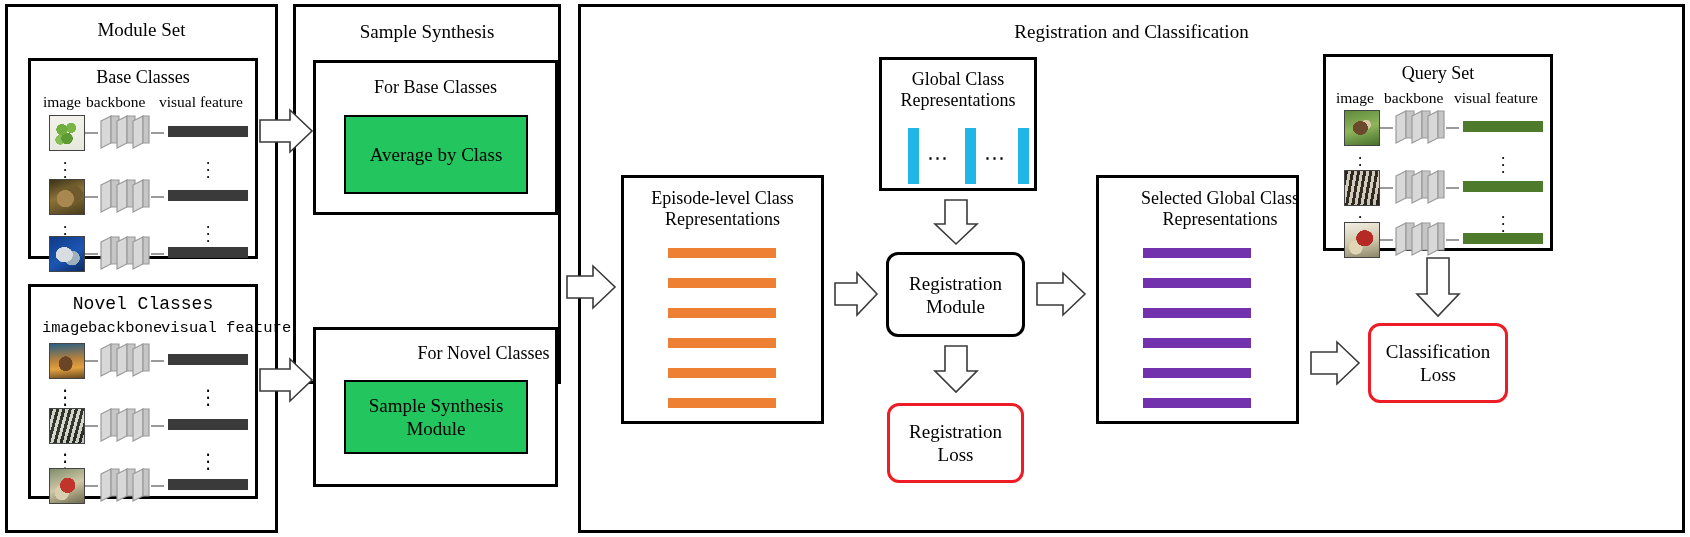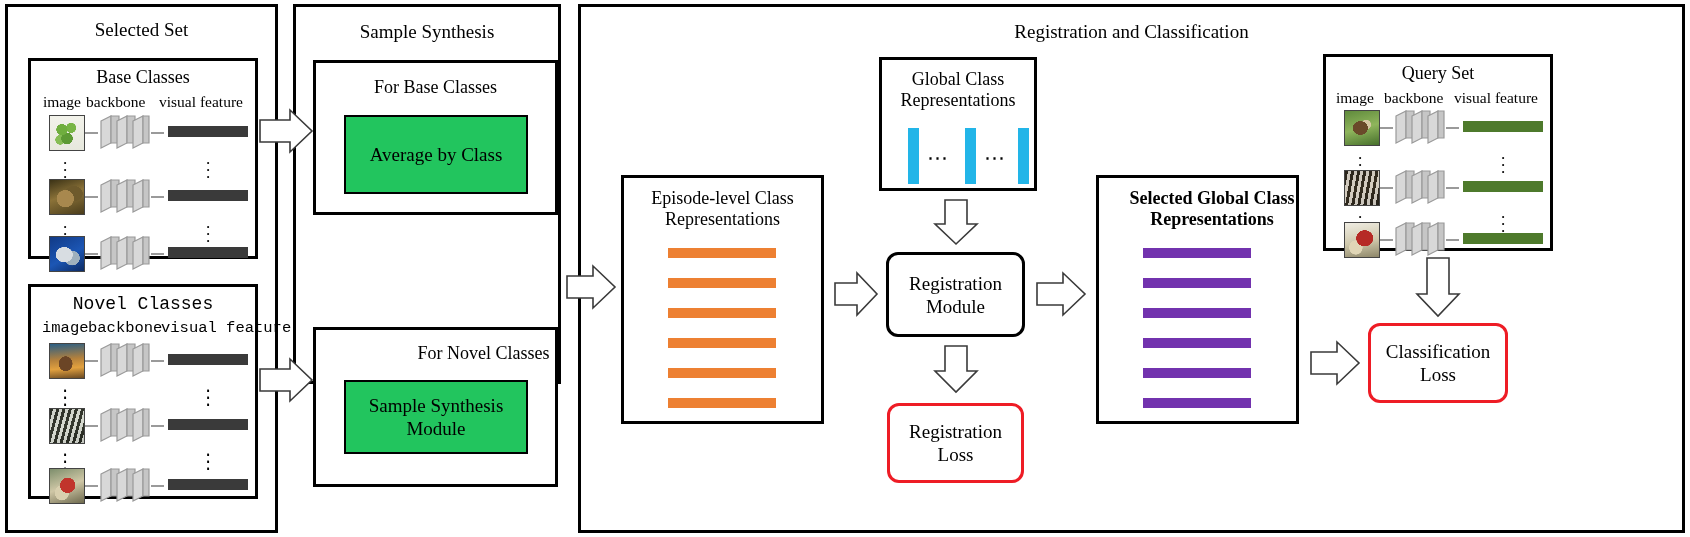--- a/index.html
+++ b/index.html
@@ -180,21 +180,21 @@
   
   .arrow { position: absolute; }
   .arrow svg { display: block; overflow: visible; }
 </style>
 </head>
 <body>
 
 <div id="canvas">
 
   <div class="abs panel" style="left:5px; top:4px; width:273px; height:529px;">
-    <div class="panel-title abs" style="left:0; top:12px; width:267px;">Selected Set</div>
+    <div class="panel-title abs" style="left:0; top:12px; width:267px;">Module Set</div>
 
     <div class="abs ibox" style="left:20px; top:51px; width:230px; height:201px;padding-left:8px;">
       <div class="box-title abs" style="left:0; top:6px; width:224px;">Base Classes</div>
 
       <span class="colhdr" style="left:12px; top:32px;">image</span>
       <span class="colhdr" style="left:55px; top:32px;">backbone</span>
       <span class="colhdr" style="left:128px; top:32px;">visual feature</span>
 
       <div class="thumb im-leaf" style="left:18px; top:54px;"></div>
       <div class="dash" style="left:54px; top:71px; width:13px;"></div>
@@ -382,21 +382,21 @@
 
     <div class="abs rbox" style="left:305px; top:245px; width:139px; height:85px;">
       <span>Registration Module</span>
     </div>
 
     <div class="abs rbox red" style="left:306px; top:396px; width:137px; height:80px;">
       <span>Registration Loss</span>
     </div>
 
     <div class="abs ibox" style="left:515px; top:168px; width:203px; height:249px;">
-      <div class="box-title abs" style="left:8px; top:10px; width:210px;font-weight:bold;">
+      <div class="box-title abs" style="left:16px; top:10px; width:210px;">
         <span>Selected Global Class Representations</span>
       </div>
       <div class="fbar fbar-purple" style="left:44px; top:70px;  width:108px; height:10px;"></div>
       <div class="fbar fbar-purple" style="left:44px; top:100px; width:108px; height:10px;"></div>
       <div class="fbar fbar-purple" style="left:44px; top:130px; width:108px; height:10px;"></div>
       <div class="fbar fbar-purple" style="left:44px; top:160px; width:108px; height:10px;"></div>
       <div class="fbar fbar-purple" style="left:44px; top:190px; width:108px; height:10px;"></div>
       <div class="fbar fbar-purple" style="left:44px; top:220px; width:108px; height:10px;"></div>
     </div>
 

